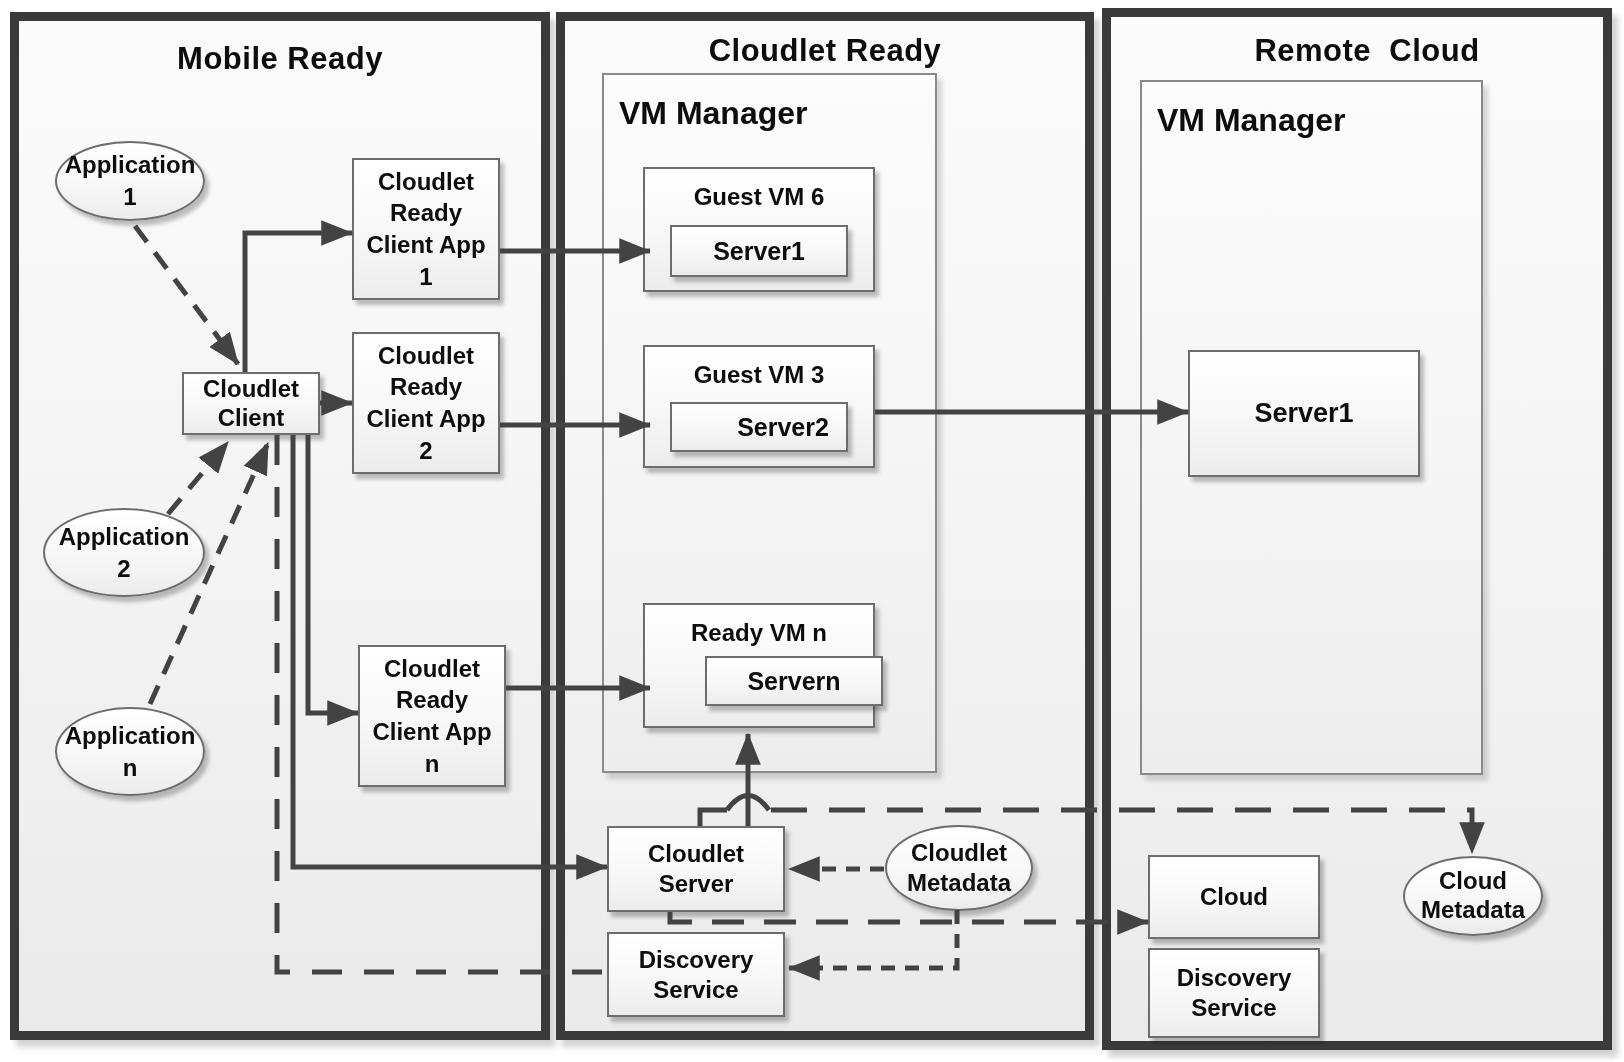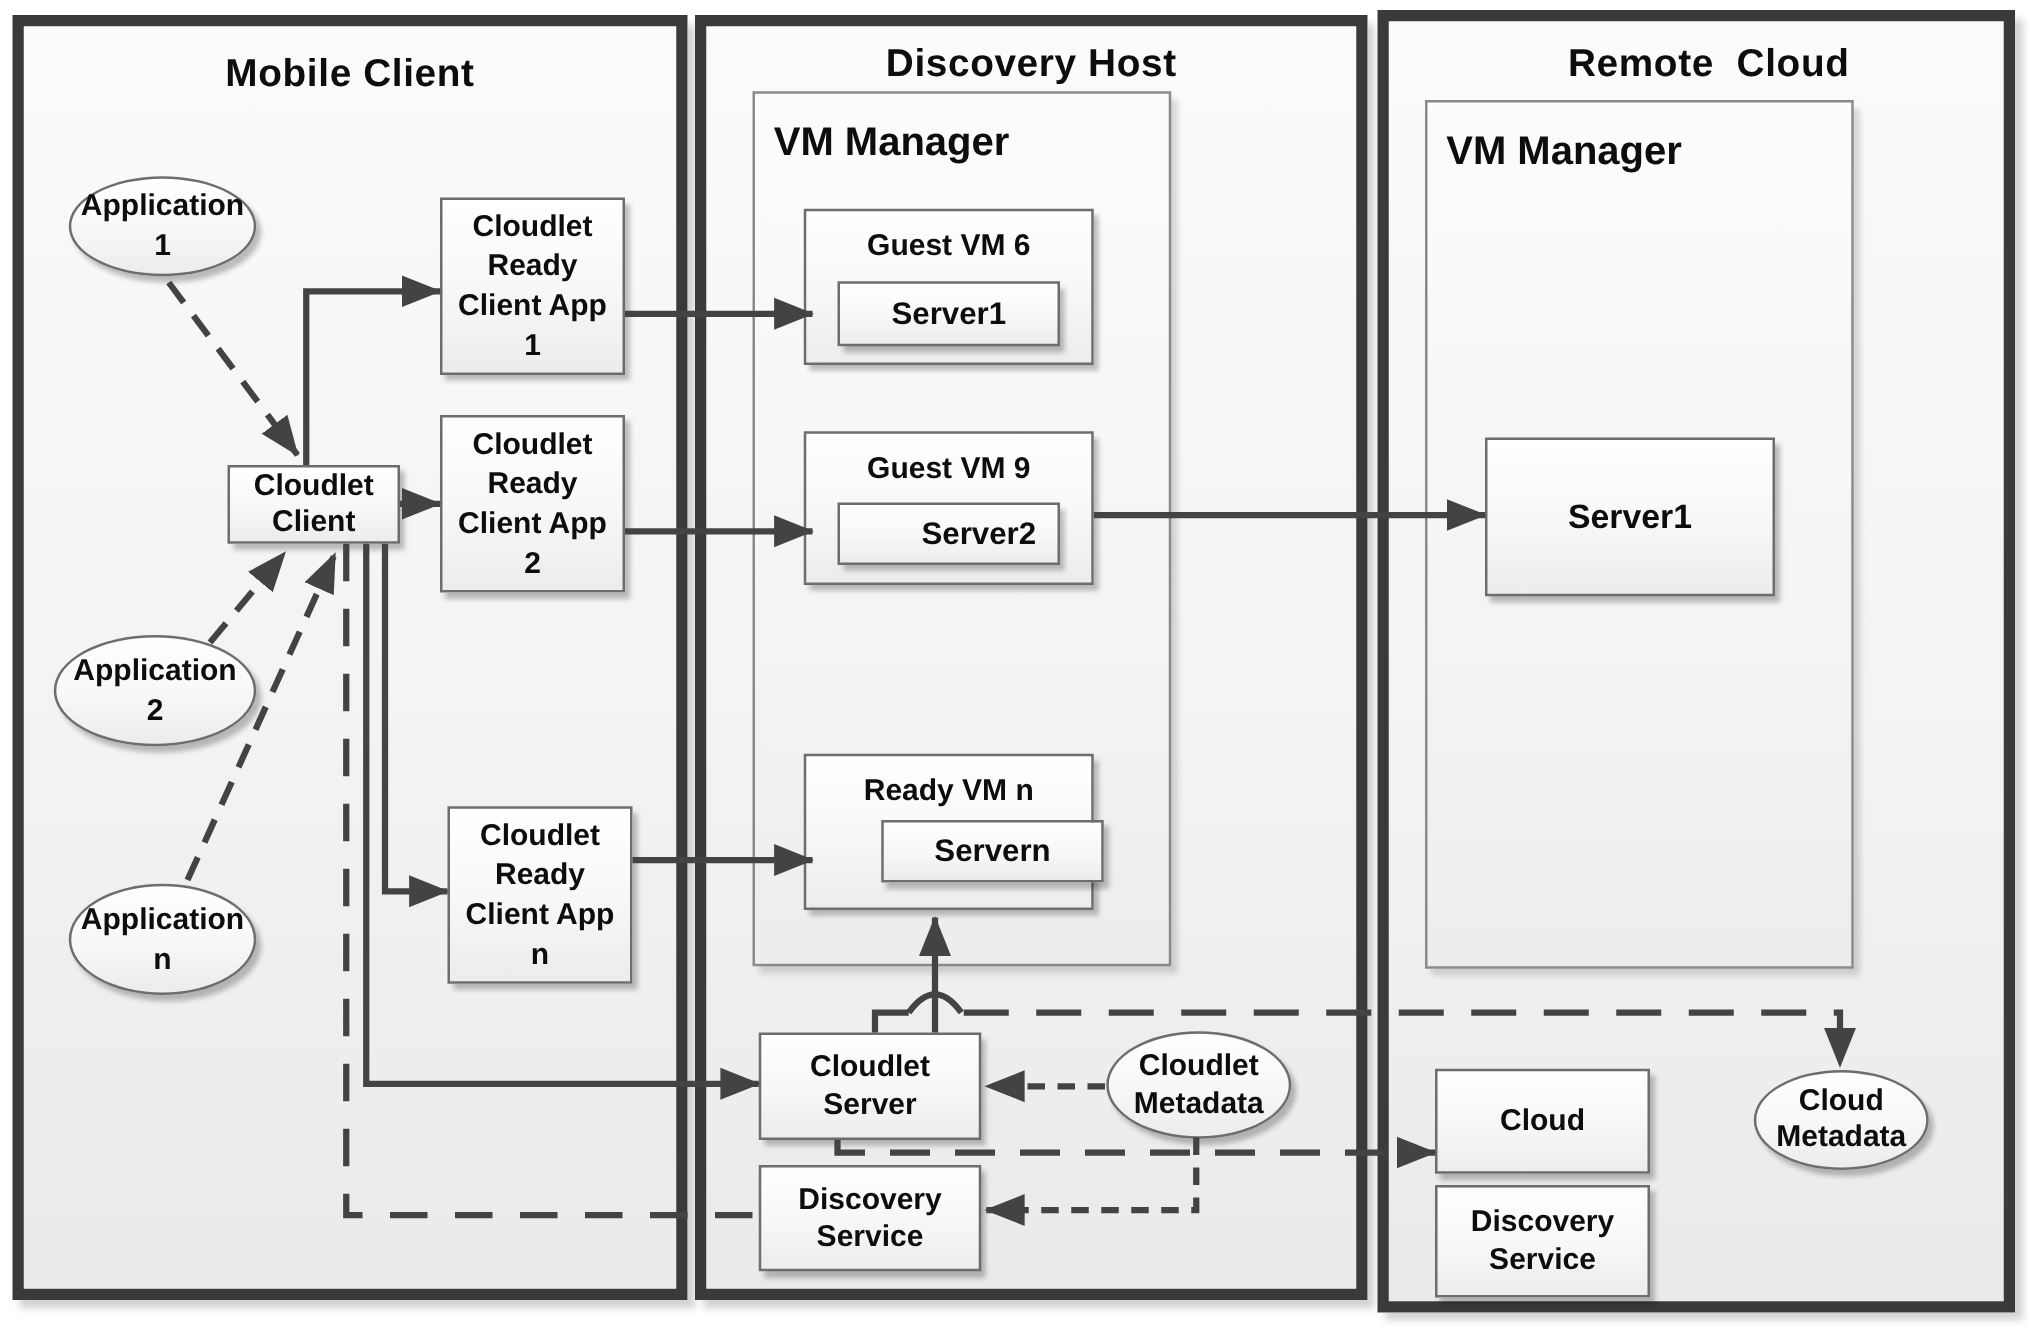--- a/index.html
+++ b/index.html
@@ -36,25 +36,25 @@
   svg.wires{position:absolute;left:0;top:0;pointer-events:none;}
   svg.wires path{stroke:#434343;stroke-width:5;fill:none;}
   svg.wires path.arcjump{stroke-width:5;}
 </style>
 </head>
 <body>
 
 <div class="stage">
 
   <div class="panel" style="left:10px;top:12px;width:540px;height:1028px;">
-    <span class="panel-title">Mobile Client</span>
+    <span class="panel-title">Mobile Ready</span>
   </div>
 
   <div class="panel" style="left:556px;top:12px;width:538px;height:1028px;">
-    <span class="panel-title" style="margin-top:12px;">Discovery Host</span>
+    <span class="panel-title" style="margin-top:12px;">Cloudlet Ready</span>
   </div>
 
   <div class="panel" style="left:1102px;top:8px;width:510px;height:1042px;">
     <span class="panel-title" style="margin-top:16px;padding-left:20px;">Remote  Cloud</span>
   </div>
 
   <div class="frame" style="left:602px;top:73px;width:335px;height:700px;">
     <span class="frame-label">VM Manager</span>
   </div>
 
@@ -104,21 +104,21 @@
   </div>
 
   <div class="node guestvm" style="left:643px;top:167px;width:232px;height:125px;">
     <span>Guest VM 6</span>
   </div>
   <div class="node smallbox" style="left:670px;top:225px;width:178px;height:52px;">
     <span>Server1</span>
   </div>
 
   <div class="node guestvm" style="left:643px;top:345px;width:232px;height:123px;">
-    <span>Guest VM 9</span>
+    <span>Guest VM 3</span>
   </div>
   <div class="node smallbox" style="left:670px;top:402px;width:178px;height:50px;padding-left:48px;">
     <span>Server2</span>
   </div>
 
   <div class="node guestvm" style="left:643px;top:603px;width:232px;height:125px;">
     <span>Ready VM n</span>
   </div>
   <div class="node smallbox" style="left:705px;top:656px;width:178px;height:50px;">
     <span>Servern</span>

